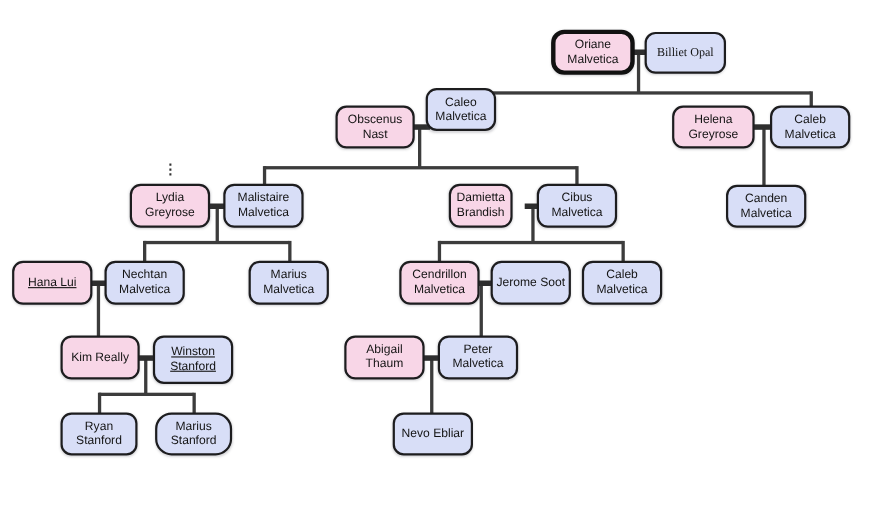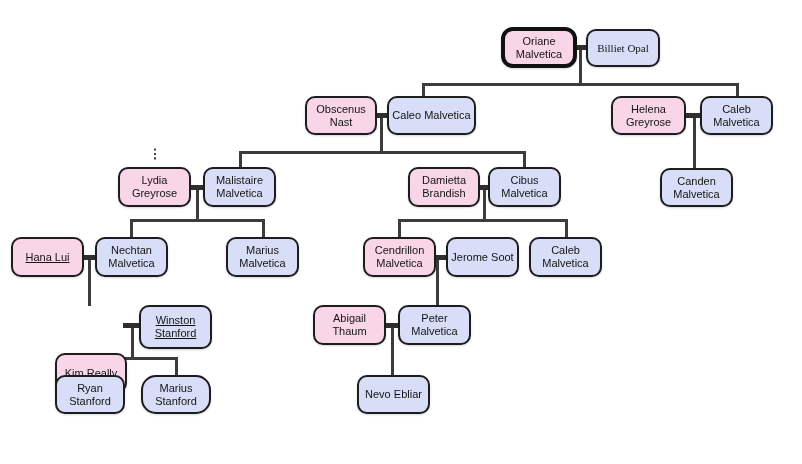--- a/index.html
+++ b/index.html
@@ -79,36 +79,36 @@
   <div class="layer" id="nodes-layer">
       <div class="node female highlighted" style="left: 501px; top: 27px; width: 76px; height: 41px;">
         <span class="node-label">Oriane Malvetica</span>
       </div>
       <div class="node male" style="left: 586px; top: 29px; width: 74px; height: 38px; font-family: Liberation Serif, serif;">
         <span class="node-label">Billiet Opal</span>
       </div>
       <div class="node female" style="left: 305px; top: 96px; width: 72px; height: 39px;">
         <span class="node-label">Obscenus Nast</span>
       </div>
-      <div class="node male" style="left: 387px; top: 96px; width: 89px; height: 39px;">
+      <div class="node male" style="left: 387px; top: 80px; width: 64px; height: 39px;">
         <span class="node-label">Caleo Malvetica</span>
       </div>
       <div class="node female" style="left: 611px; top: 96px; width: 75px; height: 39px;">
         <span class="node-label">Helena Greyrose</span>
       </div>
       <div class="node male" style="left: 700px; top: 96px; width: 73px; height: 39px;">
         <span class="node-label">Caleb Malvetica</span>
       </div>
       <div class="node female" style="left: 118px; top: 167px; width: 73px; height: 40px;">
         <span class="node-label">Lydia Greyrose</span>
       </div>
       <div class="node male" style="left: 203px; top: 167px; width: 73px; height: 40px;">
         <span class="node-label">Malistaire Malvetica</span>
       </div>
-      <div class="node female" style="left: 408px; top: 167px; width: 72px; height: 40px;">
+      <div class="node female" style="left: 408px; top: 167px; width: 58px; height: 40px;">
         <span class="node-label">Damietta Brandish</span>
       </div>
       <div class="node male" style="left: 488px; top: 167px; width: 73px; height: 40px;">
         <span class="node-label">Cibus Malvetica</span>
       </div>
       <div class="node male" style="left: 660px; top: 168px; width: 73px; height: 39px;">
         <span class="node-label">Canden Malvetica</span>
       </div>
       <div class="node female" style="left: 11px; top: 237px; width: 73px; height: 40px; text-decoration: underline;">
         <span class="node-label">Hana Lui</span>
@@ -121,21 +121,21 @@
       </div>
       <div class="node female" style="left: 363px; top: 237px; width: 73px; height: 40px;">
         <span class="node-label">Cendrillon Malvetica</span>
       </div>
       <div class="node male" style="left: 446px; top: 237px; width: 73px; height: 40px;">
         <span class="node-label">Jerome Soot</span>
       </div>
       <div class="node male" style="left: 529px; top: 237px; width: 73px; height: 40px;">
         <span class="node-label">Caleb Malvetica</span>
       </div>
-      <div class="node female" style="left: 55px; top: 305px; width: 72px; height: 40px; margin-top: 48px;">
+      <div class="node female" style="left: 55px; top: 305px; width: 72px; height: 40px;">
         <span class="node-label">Kim Really</span>
       </div>
       <div class="node male" style="left: 139px; top: 305px; width: 73px; height: 44px; text-decoration: underline;">
         <span class="node-label">Winston Stanford</span>
       </div>
       <div class="node female" style="left: 313px; top: 305px; width: 73px; height: 40px;">
         <span class="node-label">Abigail Thaum</span>
       </div>
       <div class="node male" style="left: 398px; top: 305px; width: 73px; height: 40px;">
         <span class="node-label">Peter Malvetica</span>

